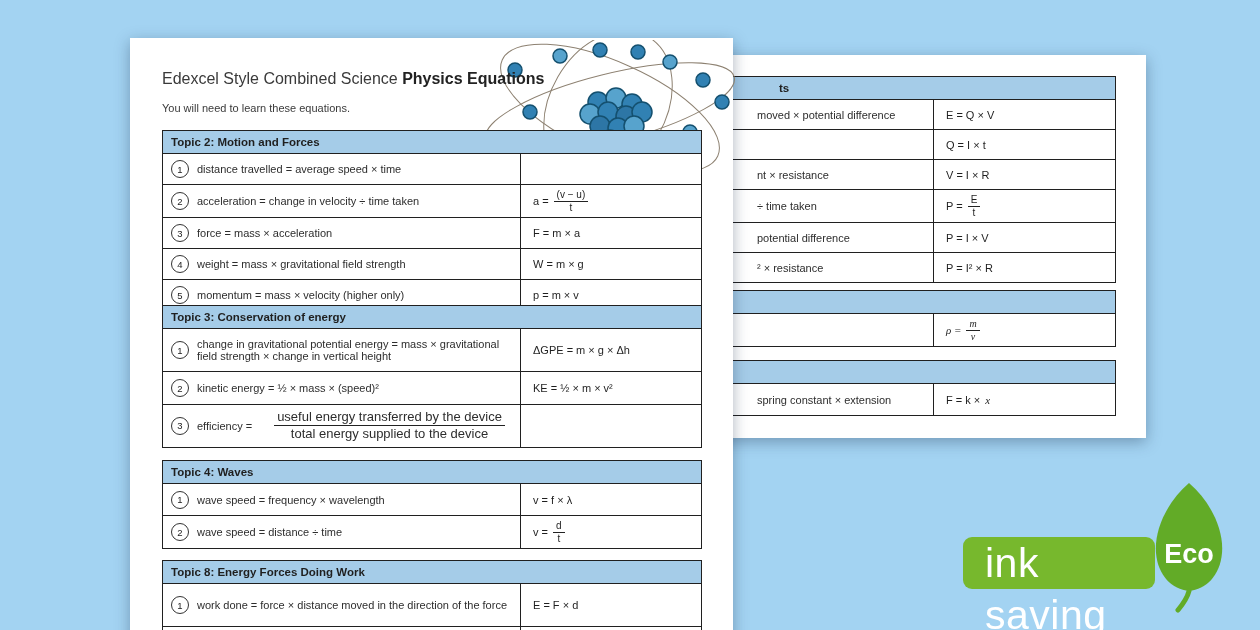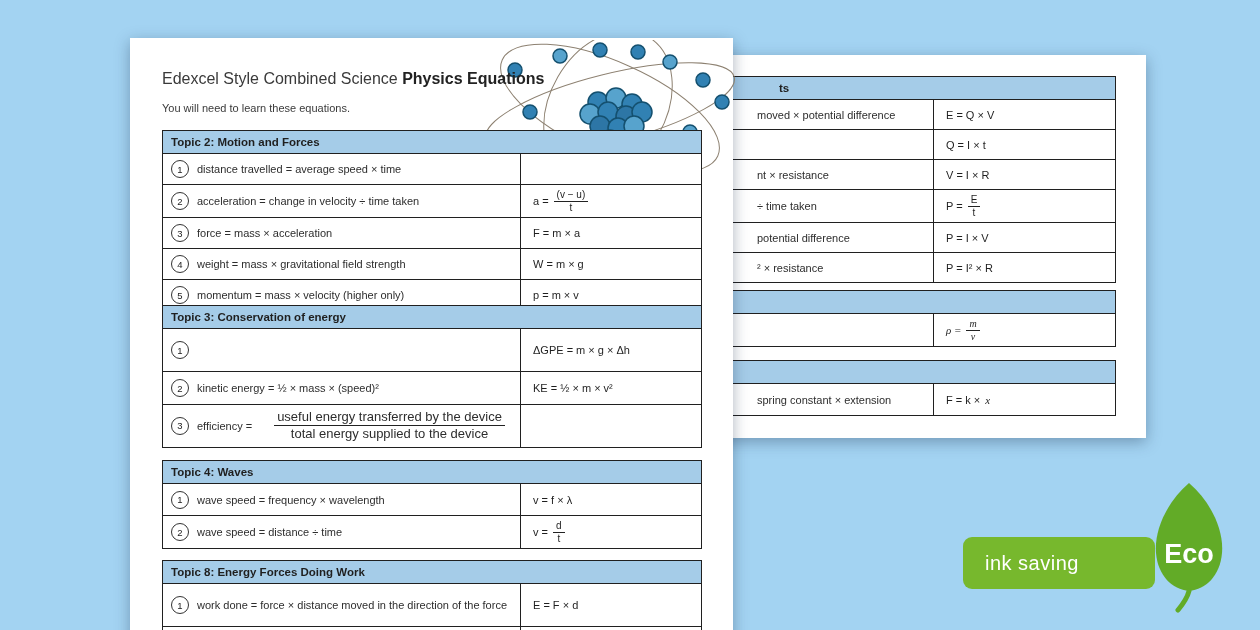--- a/index.html
+++ b/index.html
@@ -32,21 +32,21 @@
   .fpre{margin-right:5px;}
   .frac{display:inline-block;vertical-align:middle;text-align:center;line-height:1.15;font-size:10px;}
   .fr-top{display:block;padding:0 3px;}
   .fr-bot{display:block;border-top:1px solid #222;padding:0 3px;}
   .frac-small{font-size:13px;margin-left:22px;line-height:1.25;}
   .ital{font-family:"Liberation Serif",serif;font-style:italic;}
 
   .atom{position:absolute;left:330px;top:2px;width:285px;height:135px;}
 
   .eco-bar{position:absolute;left:963px;top:537px;width:192px;height:52px;background:#77b82d;border-radius:9px;z-index:3;
-    color:#ffffff;font-size:20px;line-height:52px;padding-left:22px;box-sizing:border-box;letter-spacing:0.5px;}
+    color:#ffffff;font-size:41px;line-height:52px;padding-left:22px;box-sizing:border-box;letter-spacing:0.5px;}
   .eco-leaf{position:absolute;left:1146px;top:481px;width:86px;height:132px;z-index:4;}
 </style>
 </head>
 <body>
 
 <div id="canvas">
 
   <div class="page" id="page2">
 
     <div class="p2table" style="top:21px;">
@@ -228,20 +228,21 @@
       </div>
     </div>
 
     <div class="ptable" style="top:267px;">
       <div class="thead">
         <span>Topic 3: Conservation of energy</span>
       </div>
       <div class="prow" style="min-height:42px;">
         <div class="cl">
           <span class="num">1</span>
+          <span class="eqtext">change in gravitational potential energy = mass × gravitational field strength × change in vertical height</span>
         </div>
         <div class="cr">
           <span>ΔGPE = m × g × Δh</span>
         </div>
       </div>
       <div class="prow" style="min-height:32px;">
         <div class="cl">
           <span class="num">2</span>
           <span class="eqtext">kinetic energy = ½ × mass × (speed)²</span>
         </div>

